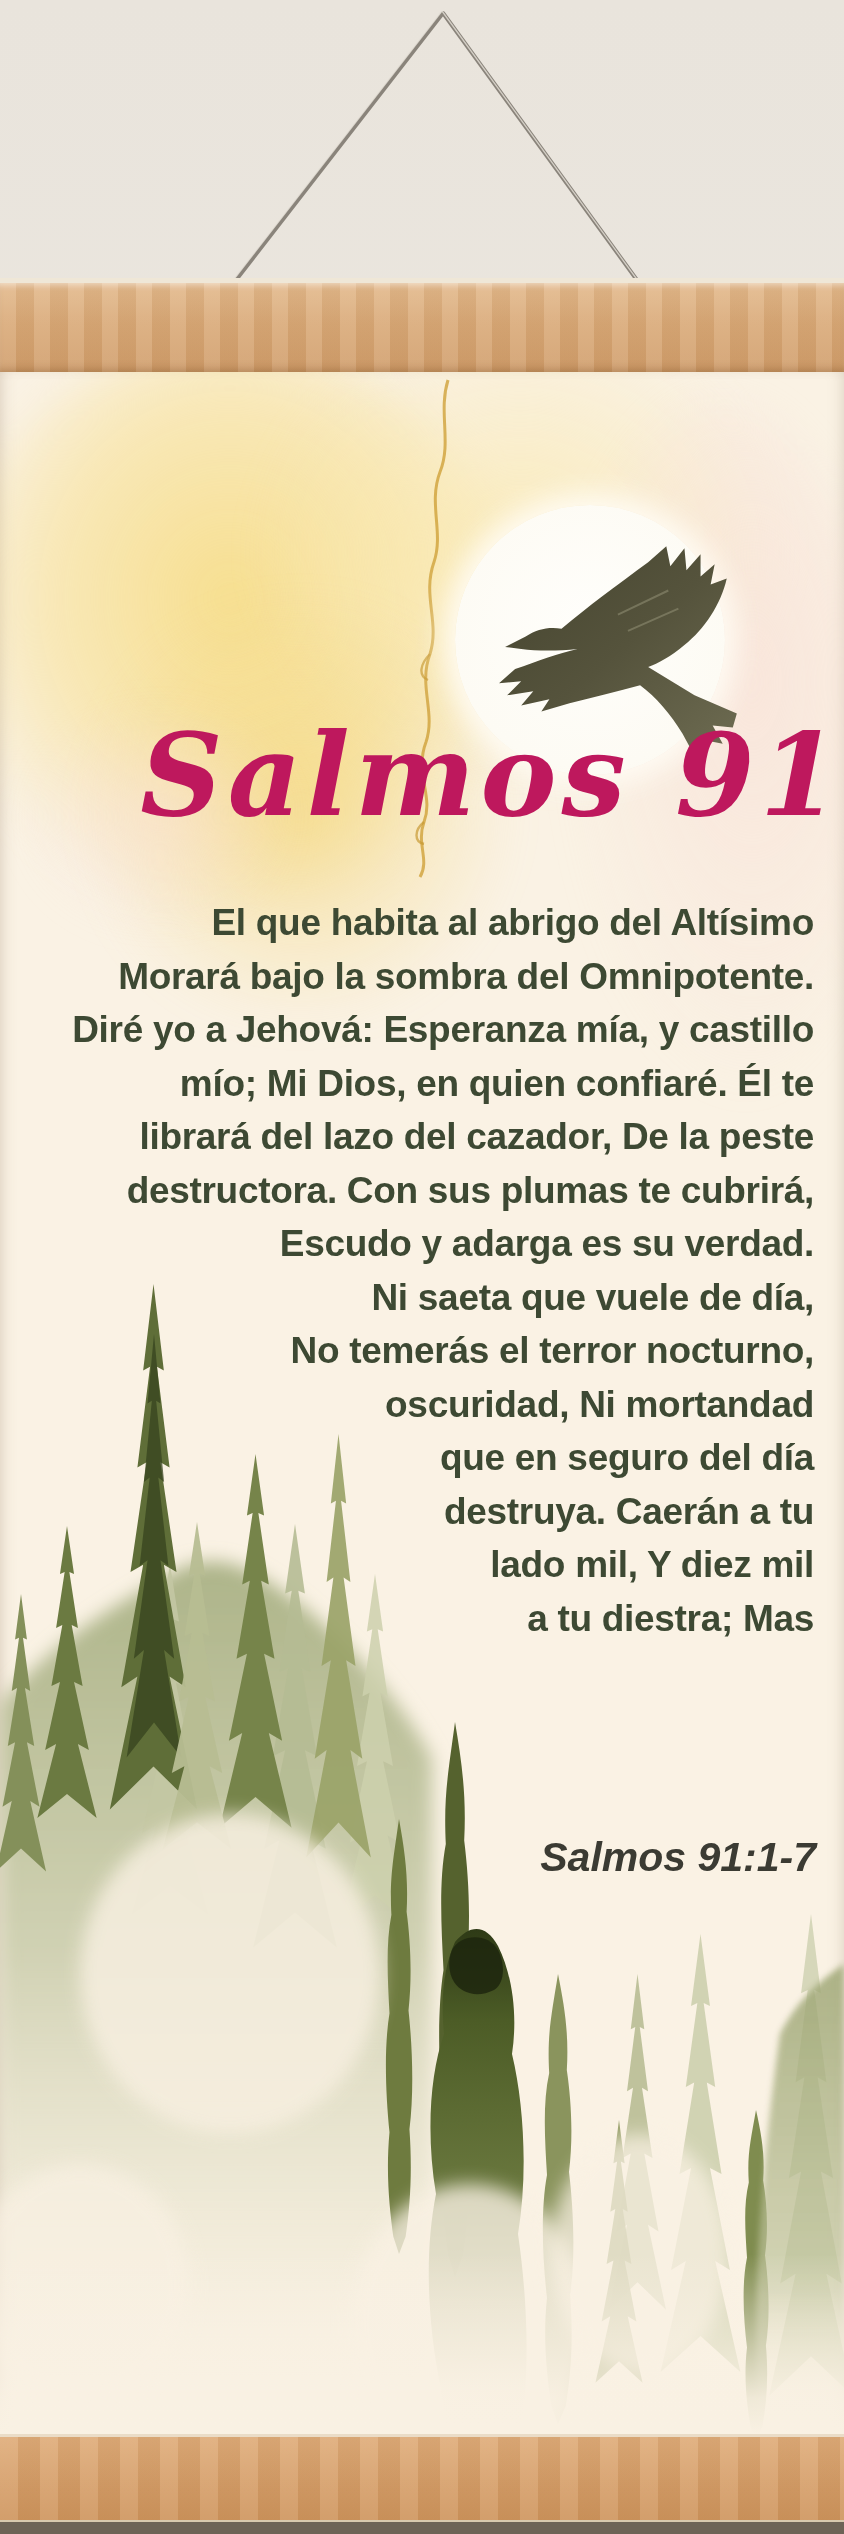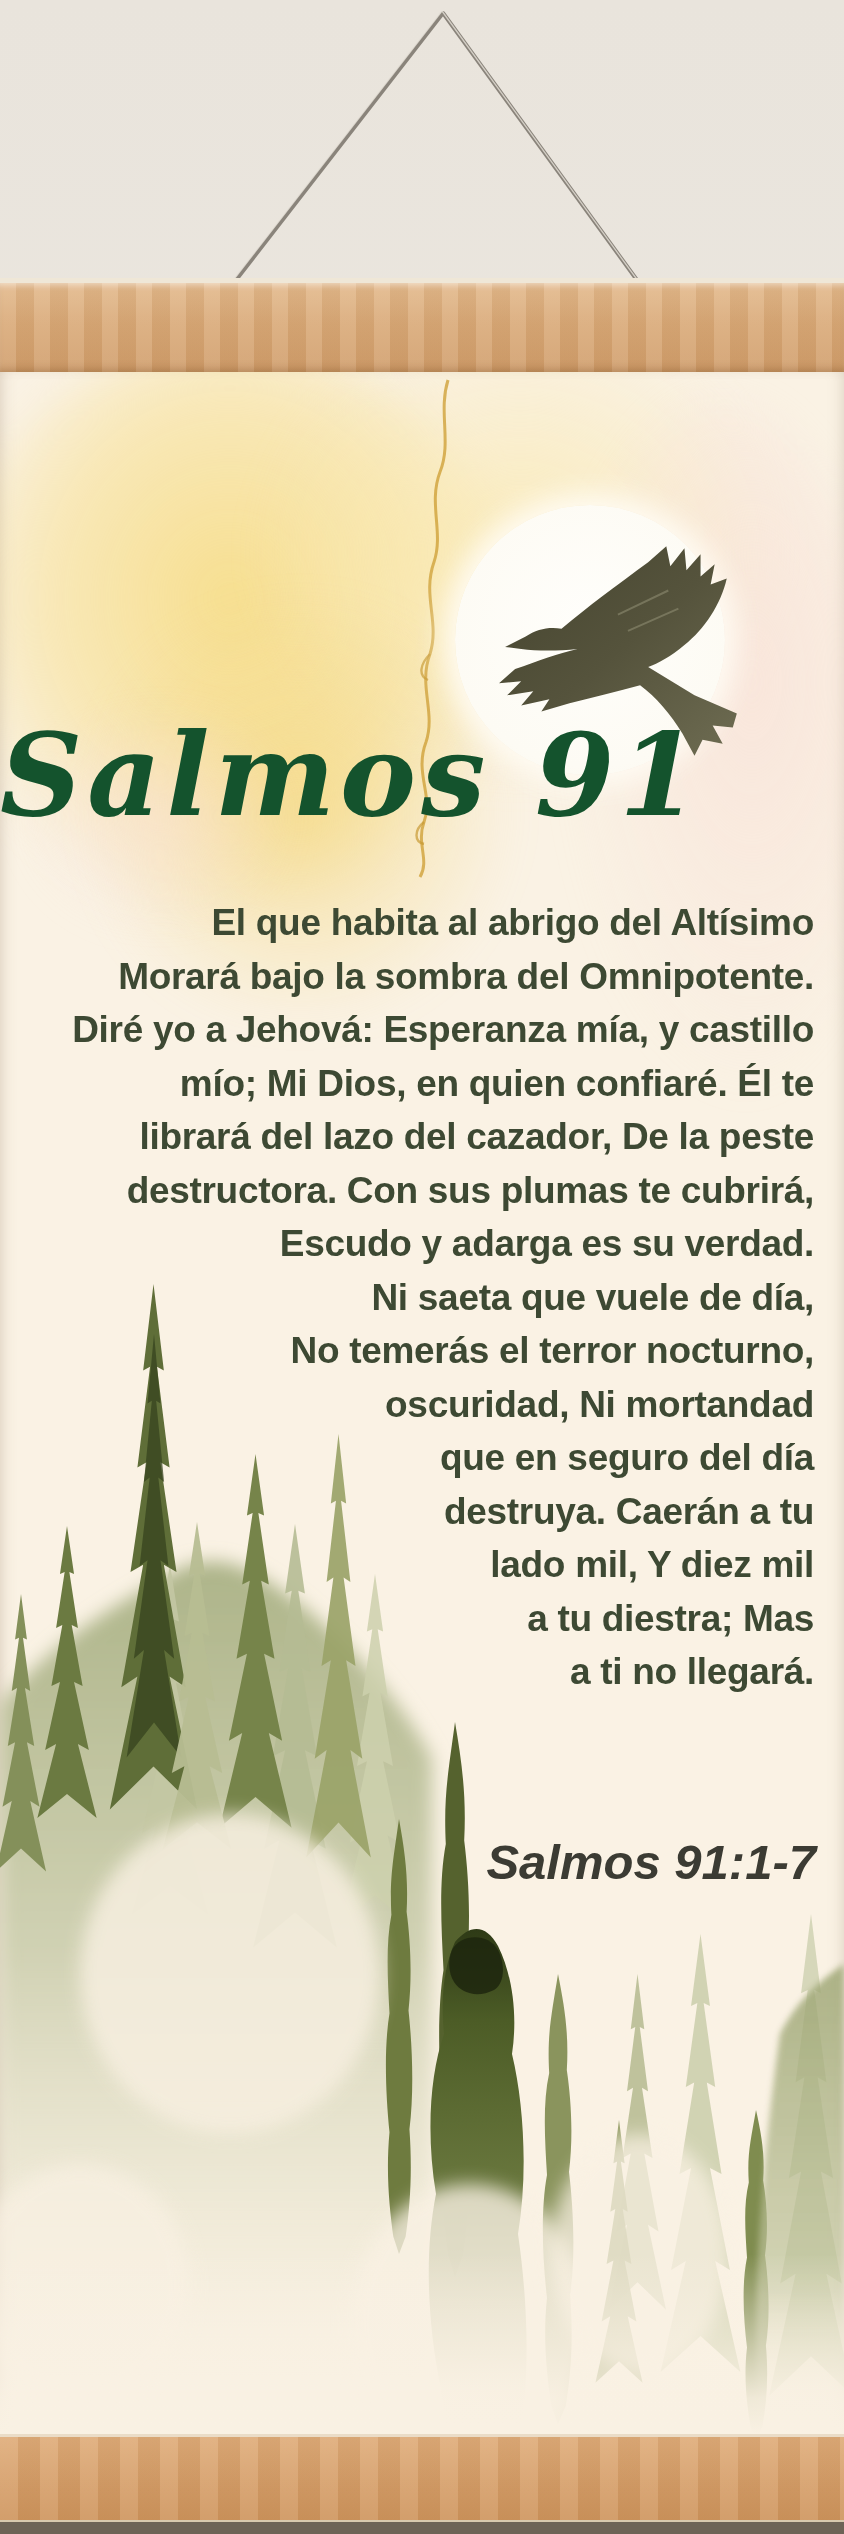--- a/index.html
+++ b/index.html
@@ -28,28 +28,28 @@
   .wash4{left:560px;top:30px;width:320px;height:700px;background:radial-gradient(ellipse at 60% 40%,rgba(248,221,213,.6) 0%,rgba(248,225,218,0) 70%);}
   .wash5{left:20px;top:330px;width:280px;height:230px;background:radial-gradient(ellipse at 50% 50%,rgba(250,226,226,.5) 0%,rgba(250,228,228,0) 70%);}
   .sun{position:absolute;left:455px;top:133px;width:270px;height:270px;border-radius:50%;
     background:radial-gradient(circle at 50% 45%,#fffefb 0%,#fdfbf4 70%,#fbf7ec 100%);
     box-shadow:0 0 28px 12px rgba(255,252,244,.95);}
   .gold-svg,.bird-svg,.forest-svg{position:absolute;}
   .gold-svg{left:0;top:0;}
   .bird-svg{left:497px;top:172px;}
   .forest-svg{left:0;top:902px;}
   
-  .title{position:absolute;left:0;top:336px;width:100%;text-align:left;
+  .title{position:absolute;left:0;top:336px;width:100%;text-align:right;
     font-family:"DejaVu Serif",serif;font-style:italic;font-weight:700;
-    font-size:114px;letter-spacing:5px;color:#14532d;}
+    font-size:114px;letter-spacing:5px;color:#be185d;}
   .verse{position:absolute;left:18px;right:30px;top:524px;text-align:right;
     font-size:37px;line-height:53.5px;font-weight:600;letter-spacing:-0.3px;color:#3d4933;}
   .verse-line{white-space:nowrap;}
   .attribution{position:absolute;right:28px;top:1462px;
-    font-style:italic;font-weight:700;font-size:49px;color:#3b3b33;letter-spacing:0px;}
+    font-style:italic;font-weight:700;font-size:41px;color:#3b3b33;letter-spacing:0px;}
 </style>
 </head>
 <body>
 
 <div class="scene">
 
   <svg class="cord-svg" width="844" height="300">
     <polyline points="222,298 443,13 650,298" fill="none" stroke="#8a847b" stroke-width="4" stroke-linejoin="round"></polyline>
     <polyline points="221,296 442,11 649,296" fill="none" stroke="#e6e1d8" stroke-width="1.3" stroke-linejoin="round" opacity="0.8"></polyline>
   </svg>
@@ -173,21 +173,20 @@
         <div class="verse-line">librará del lazo del cazador, De la peste</div>
         <div class="verse-line">destructora. Con sus plumas te cubrirá,</div>
         <div class="verse-line">Escudo y adarga es su verdad.</div>
         <div class="verse-line">Ni saeta que vuele de día,</div>
         <div class="verse-line">No temerás el terror nocturno,</div>
         <div class="verse-line">oscuridad, Ni mortandad</div>
         <div class="verse-line">que en seguro del día</div>
         <div class="verse-line">destruya. Caerán a tu</div>
         <div class="verse-line">lado mil, Y diez mil</div>
         <div class="verse-line">a tu diestra; Mas</div>
-        <div class="verse-line">a ti no llegará.</div>
       </div>
 
     <div class="attribution">Salmos 91:1-7</div>
 
   </div>
 
   <div class="bar bar-bottom">
     <div class="shadow-strip"></div>
   </div>
 

